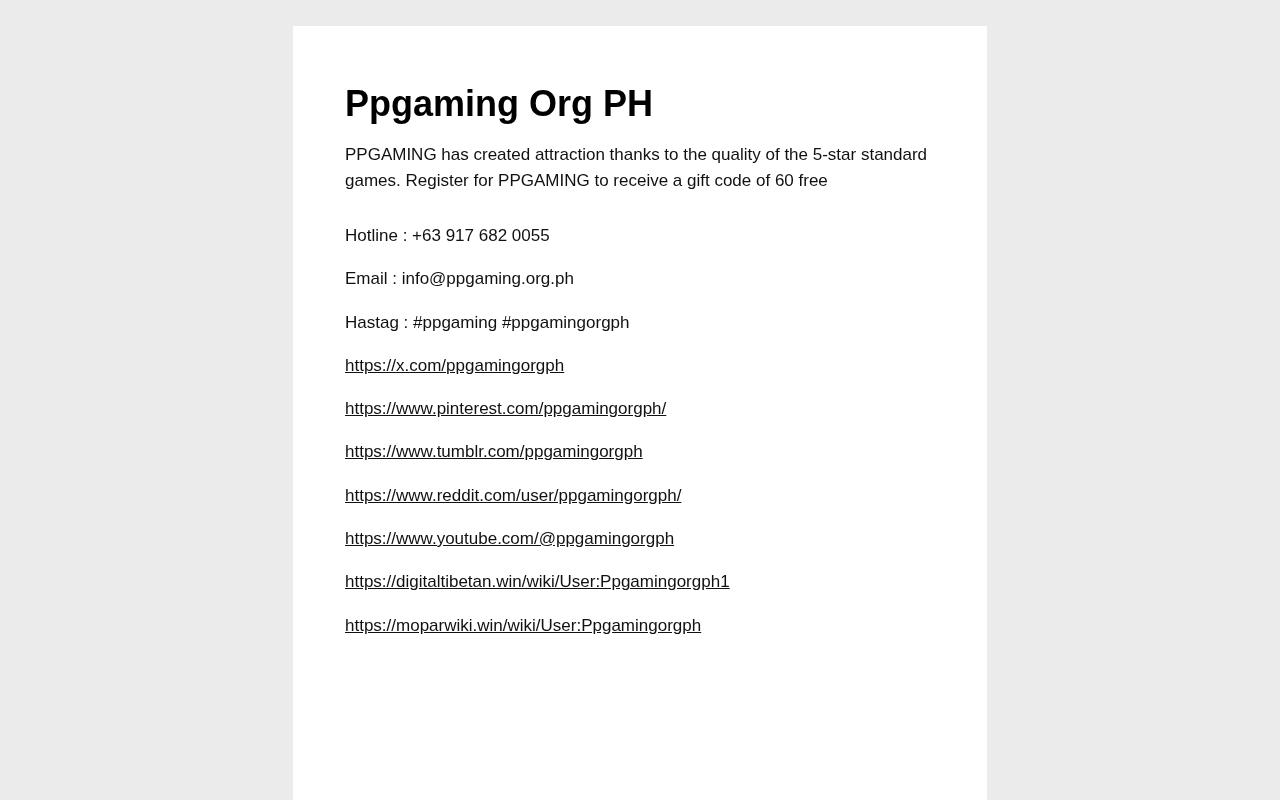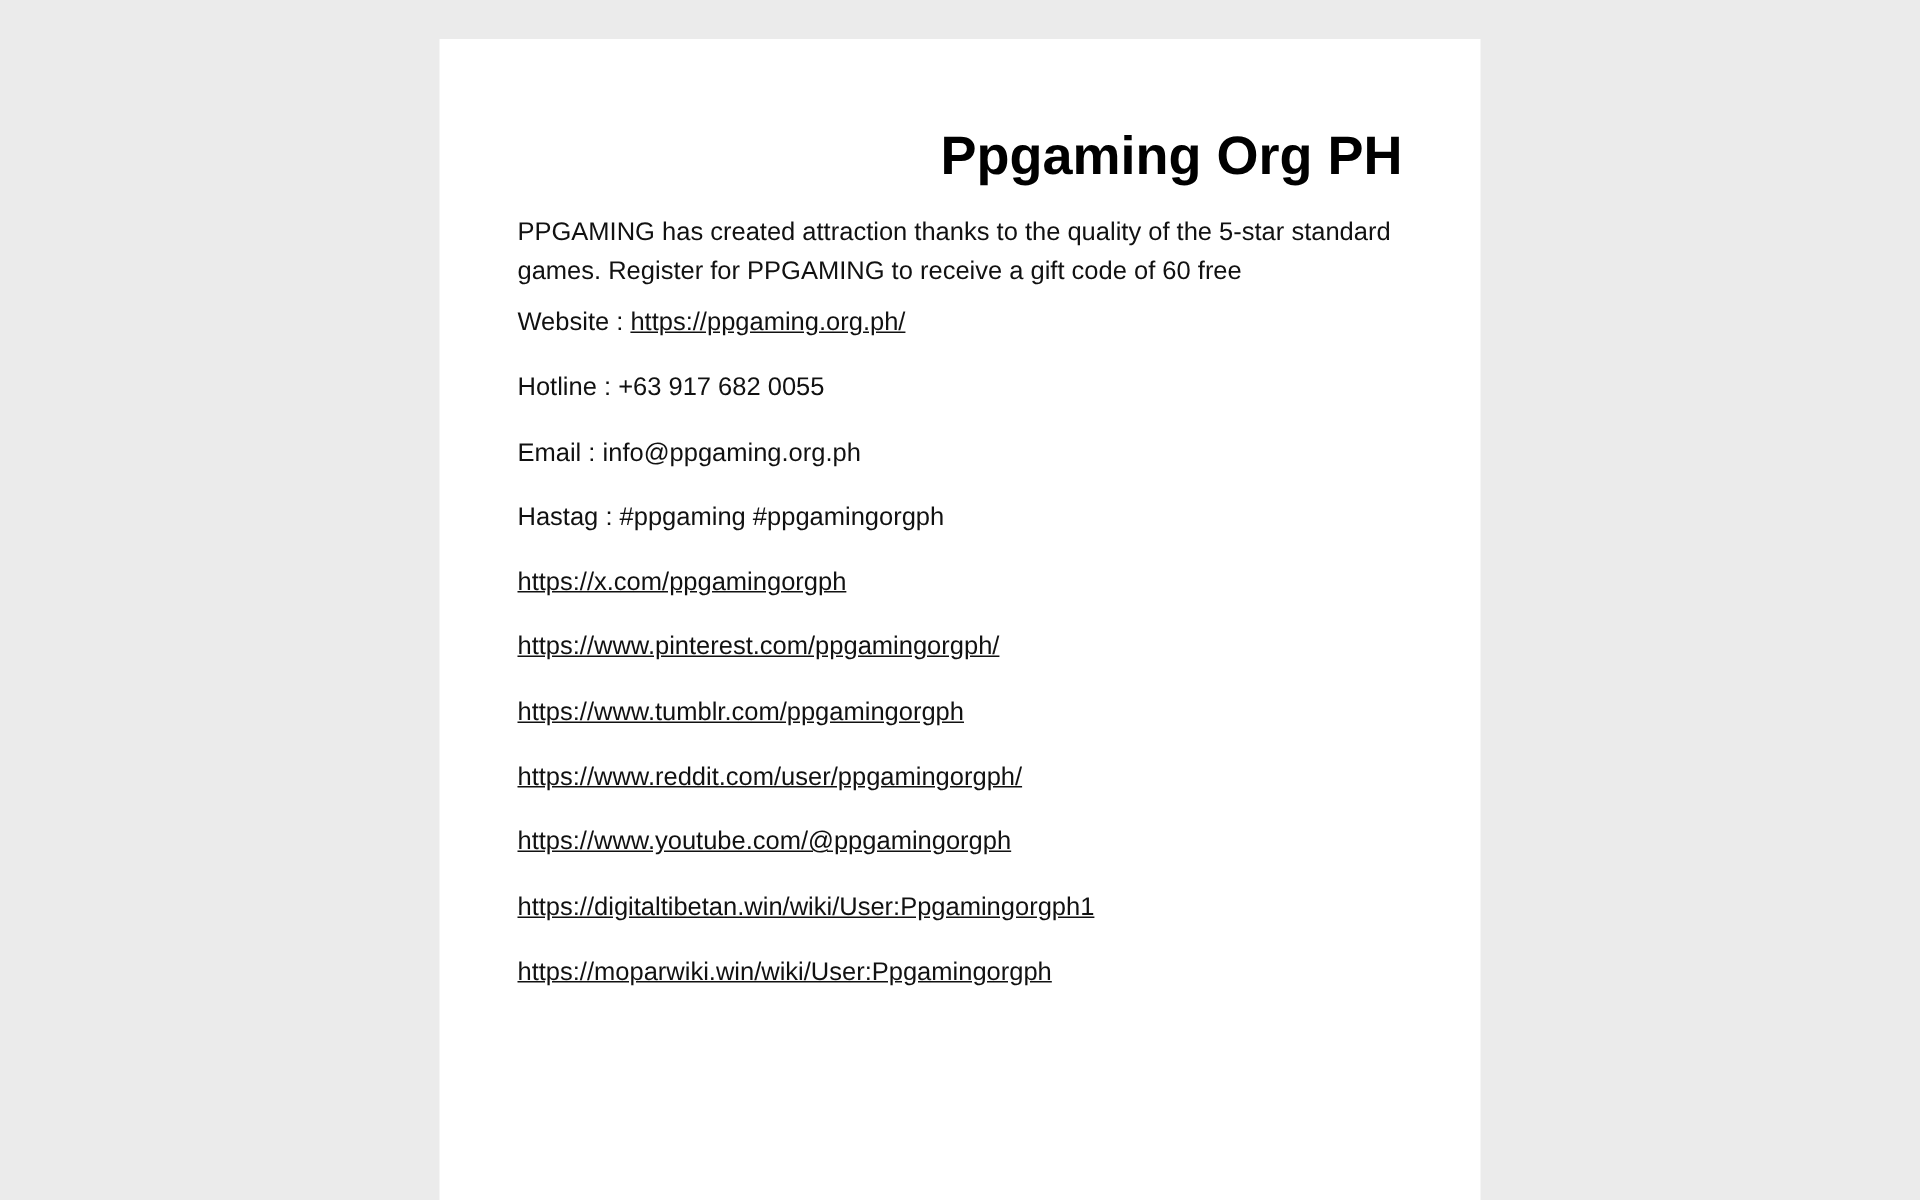--- a/index.html
+++ b/index.html
@@ -23,24 +23,23 @@
       background: #ffffff;
       box-sizing: border-box;
       padding: 54px 52px 40px 52px;
     }
     h1 {
       margin: 0 0 14px 0;
       font-size: 36px;
       font-weight: bold;
       line-height: 48px;
       color: #000;
-      text-align: right;
     }
     .intro {
-      margin: 0 0 8px 0;
+      margin: 0 0 29px 0;
       font-size: 17px;
       line-height: 26px;
     }
     .row {
       margin: 0;
       font-size: 17px;
       line-height: 26px;
       height: 26px;
       margin-bottom: 17.3px;
     }
@@ -50,23 +49,20 @@
     }
   </style>
 </head>
 <body>
 
 <div class="page">
   <h1>Ppgaming Org PH</h1>
 
   <p class="intro">PPGAMING has created attraction thanks to the quality of the 5-star standard games. Register for PPGAMING to receive a gift code of 60 free</p>
 
-  <p class="row">
-    <span>Website : </span><a href="#">https://ppgaming.org.ph/</a>
-  </p>
 
   <p class="row">
     <span>Hotline : </span><span>+63 917 682 0055</span>
   </p>
 
 
   <p class="row">
     <span>Email : </span><span>info@ppgaming.org.ph</span>
   </p>
 

